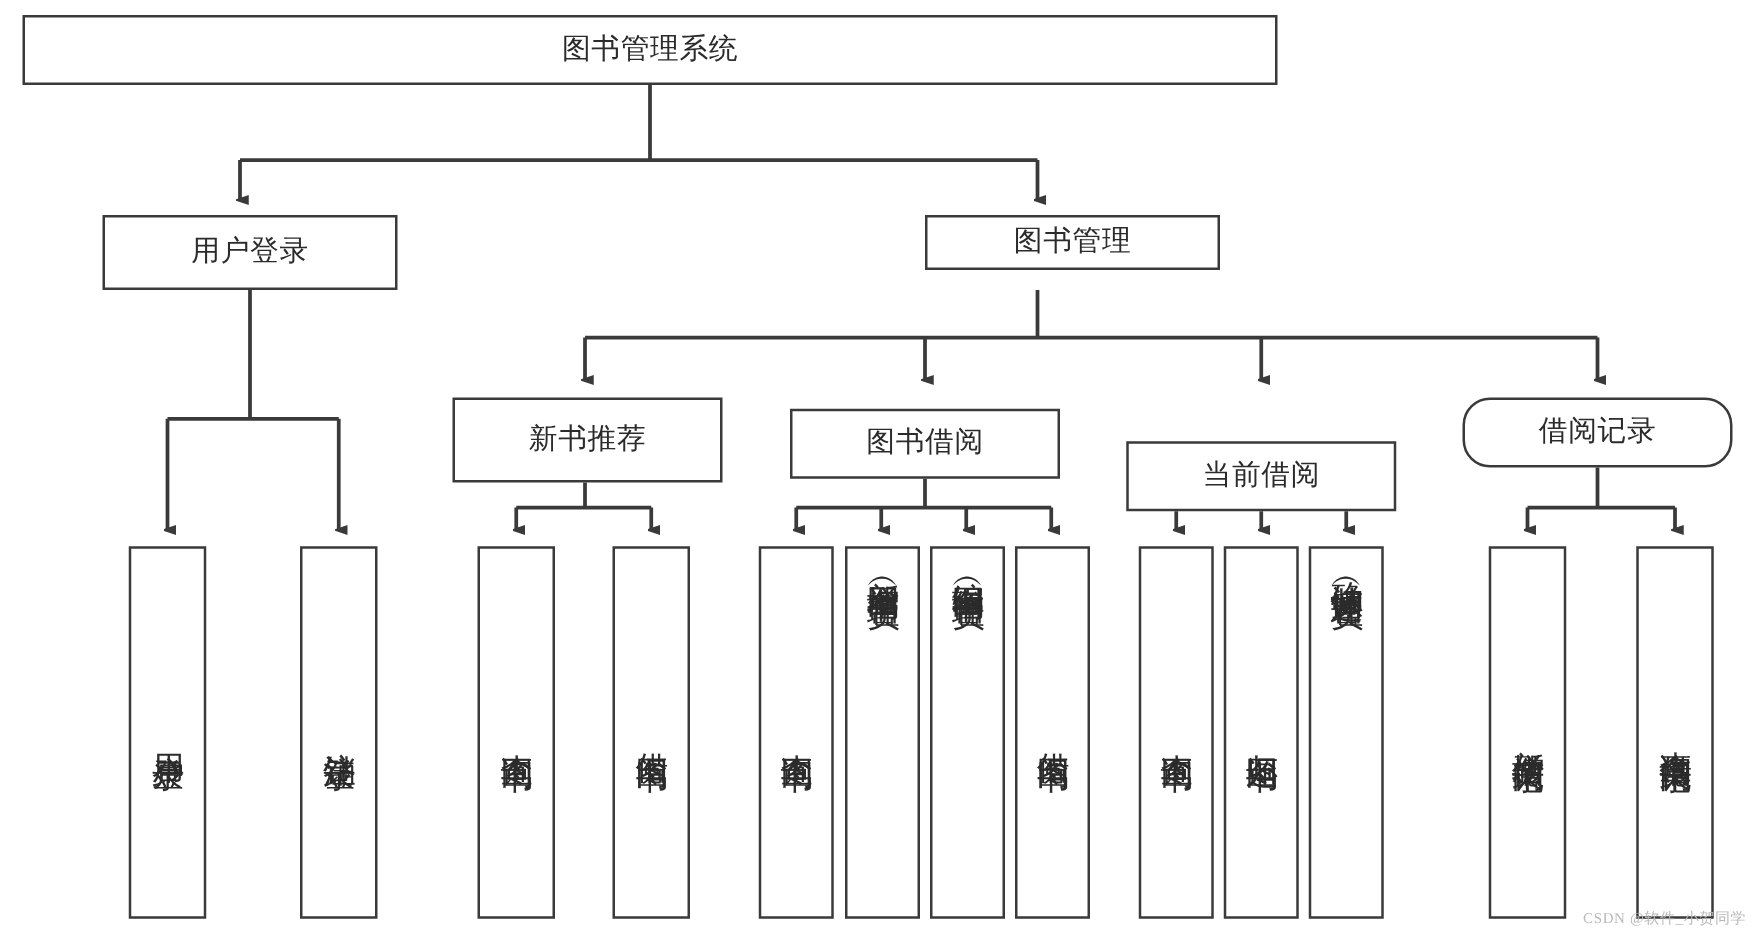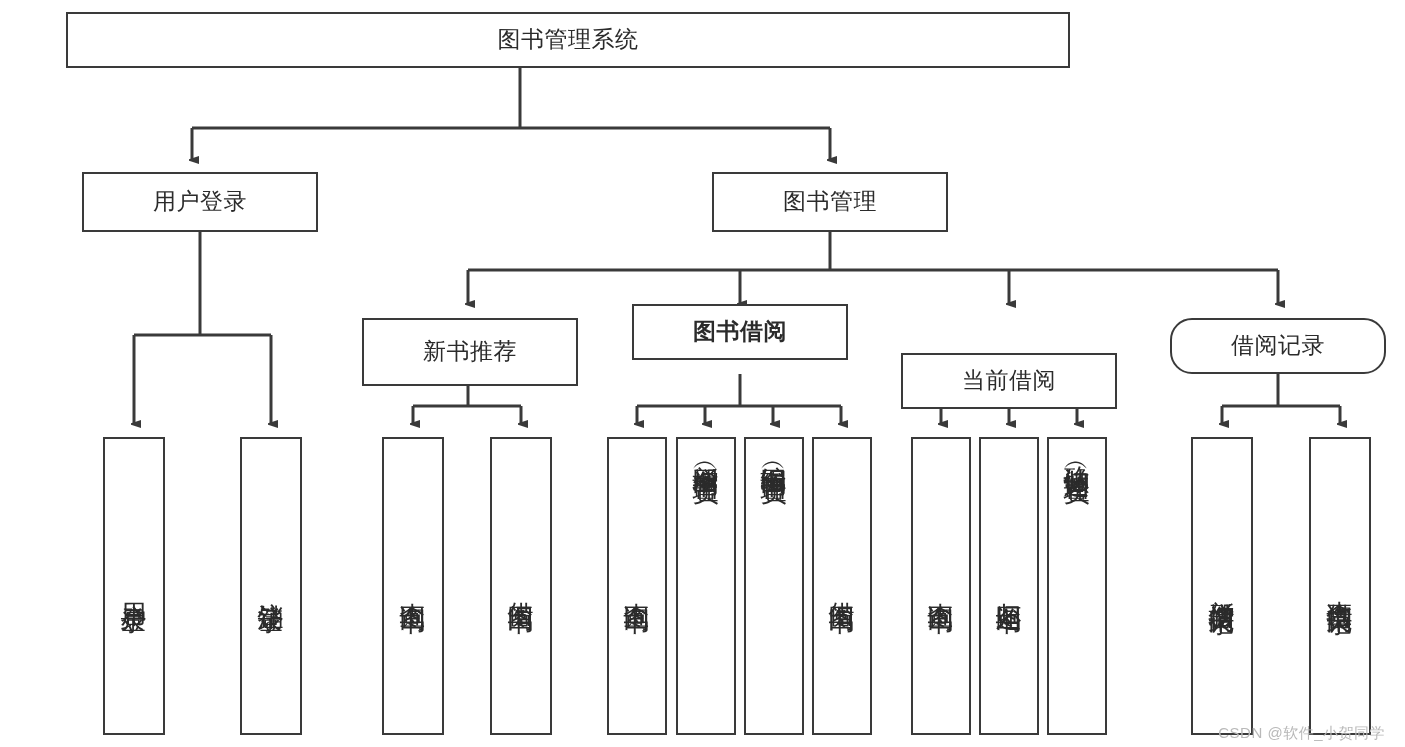--- a/index.html
+++ b/index.html
@@ -60,27 +60,27 @@
     line-height: 1.0;
     letter-spacing: 2px;
     max-height: 100%;
   }
   .node.leaf.centered {
     align-items: center;
     padding-top: 0;
   }
   #watermark {
     position: absolute;
-    right: 20px;
+    right: 8px;
     bottom: 4px;
-    font-size: 15px;
+    font-size: 12px;
     color: #b9b9b9;
     white-space: nowrap;
     letter-spacing: 0.5px;
-    font-family: Liberation Sans, sans-serif;
+    font-family: Liberation Serif, serif;
   }
 </style>
 </head>
 <body>
 
 <div id="canvas">
 
   <svg class="edges" viewBox="0 0 1405 747">
     <defs>
       <marker id="arrow" markerWidth="10" markerHeight="10" refX="4" refY="7" orient="auto" markerUnits="userSpaceOnUse">
@@ -127,37 +127,37 @@
       <path d="M1009,406 L1009,424" marker-end="url(#arrow)"></path>
       <path d="M1077,406 L1077,424" marker-end="url(#arrow)"></path>
 
       <path d="M1278,374 L1278,406"></path>
       <path d="M1222,406 L1340,406"></path>
       <path d="M1222,406 L1222,424" marker-end="url(#arrow)"></path>
       <path d="M1340,406 L1340,424" marker-end="url(#arrow)"></path>
     </g>
   </svg>
 
-  <div class="node horiz" style="left:18px; top:12px; width:1004px; height:56px;margin-left:48px;">
+  <div class="node horiz" style="left:18px; top:12px; width:1004px; height:56px;">
     <span class="label">图书管理系统</span>
   </div>
 
   <div class="node horiz" style="left:82px; top:172px; width:236px; height:60px;">
     <span class="label">用户登录</span>
   </div>
 
-  <div class="node horiz" style="left:712px; top:172px; width:236px; height:60px;">
+  <div class="node horiz" style="left:740px; top:172px; width:236px; height:44px;">
     <span class="label">图书管理</span>
   </div>
 
   <div class="node horiz" style="left:362px; top:318px; width:216px; height:68px;">
     <span class="label">新书推荐</span>
   </div>
 
-  <div class="node horiz" style="left:632px; top:304px; width:216px; height:56px;font-weight:bold;">
+  <div class="node horiz" style="left:632px; top:327px; width:216px; height:56px;">
     <span class="label">图书借阅</span>
   </div>
 
   <div class="node horiz" style="left:901px; top:318px; width:216px; height:56px;margin-top:35px;">
     <span class="label">当前借阅</span>
   </div>
 
   <div class="node horiz" style="left:1170px; top:318px; width:216px; height:56px;border-radius:22px;">
     <span class="label">借阅记录</span>
   </div>

